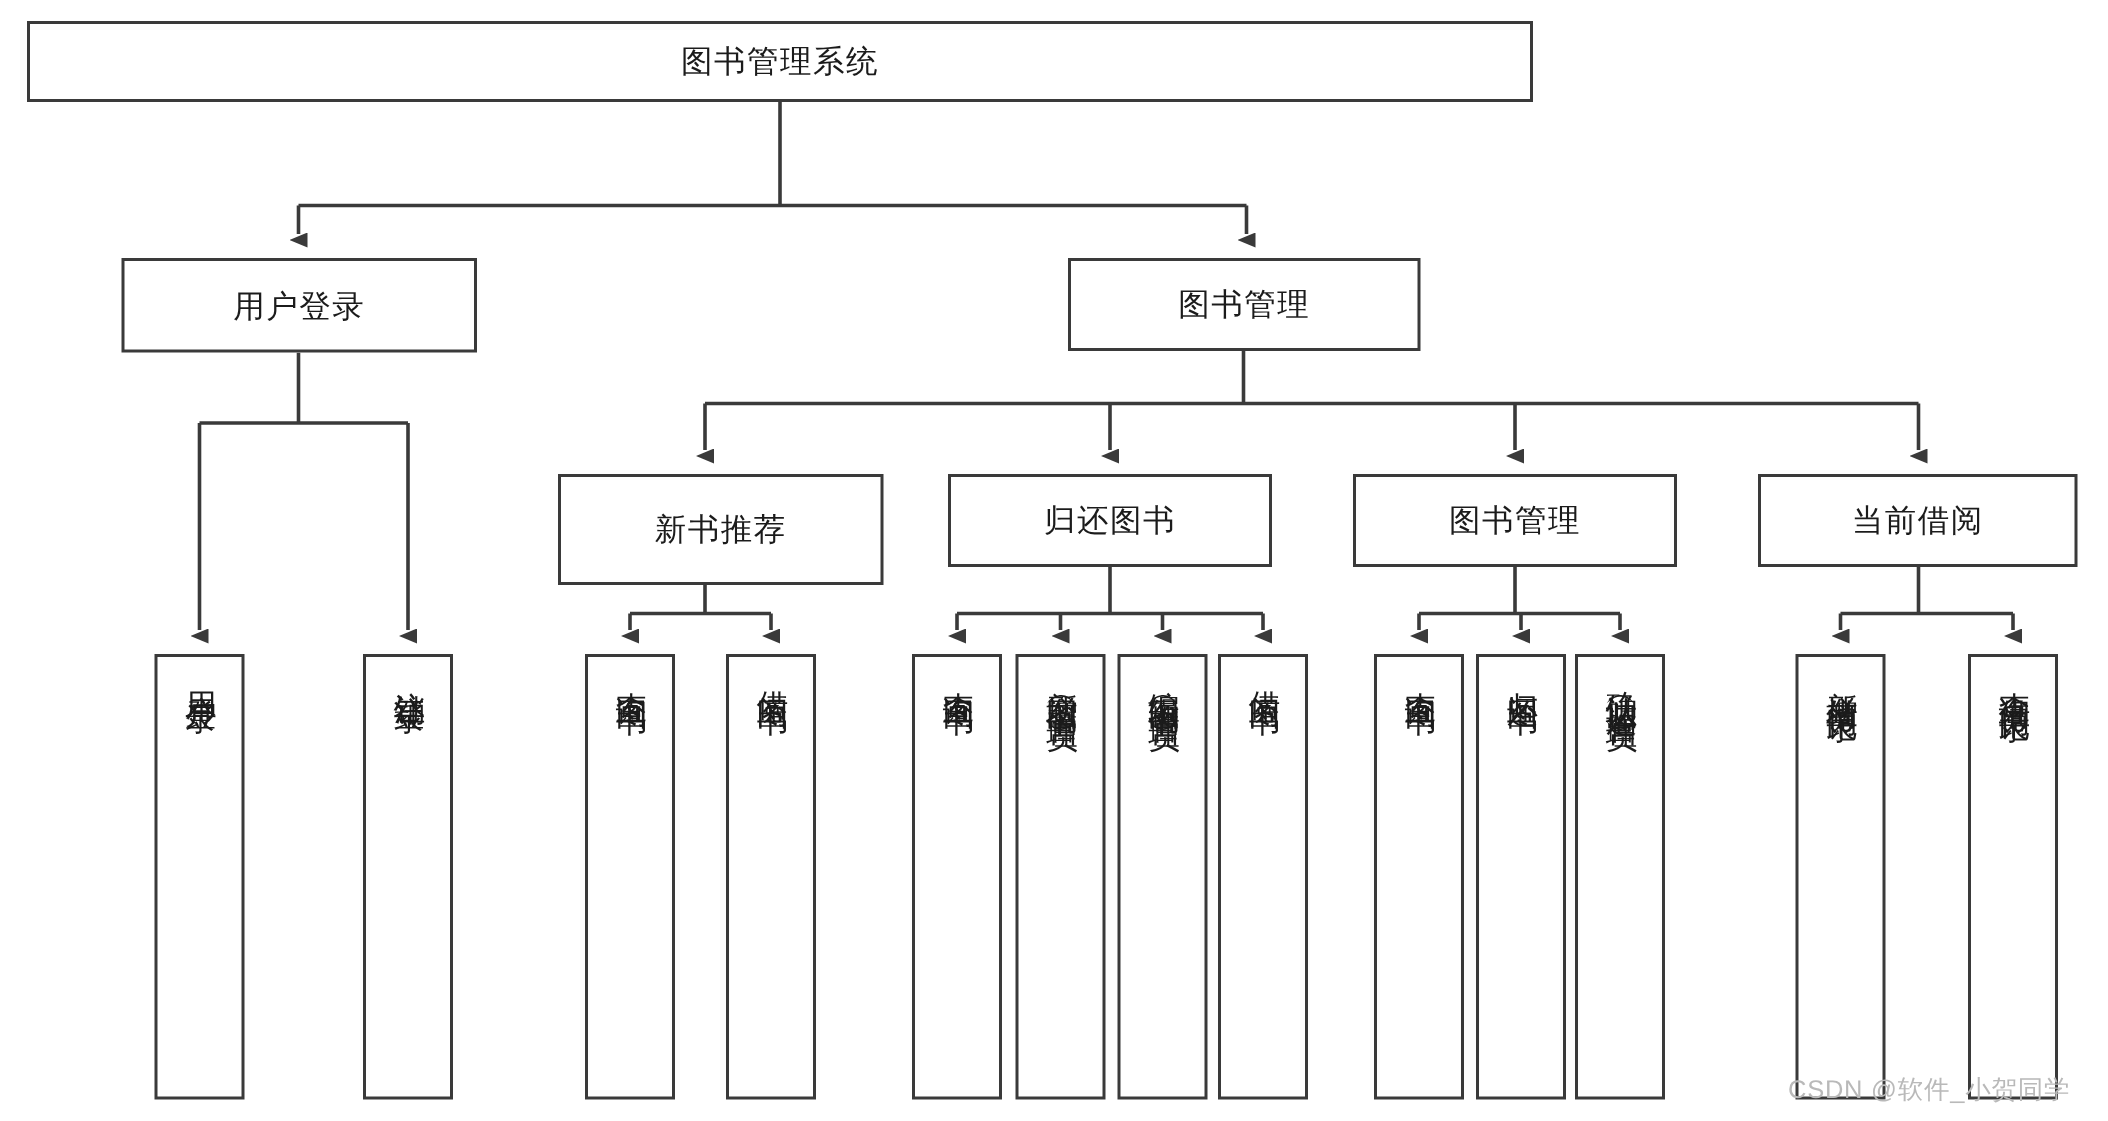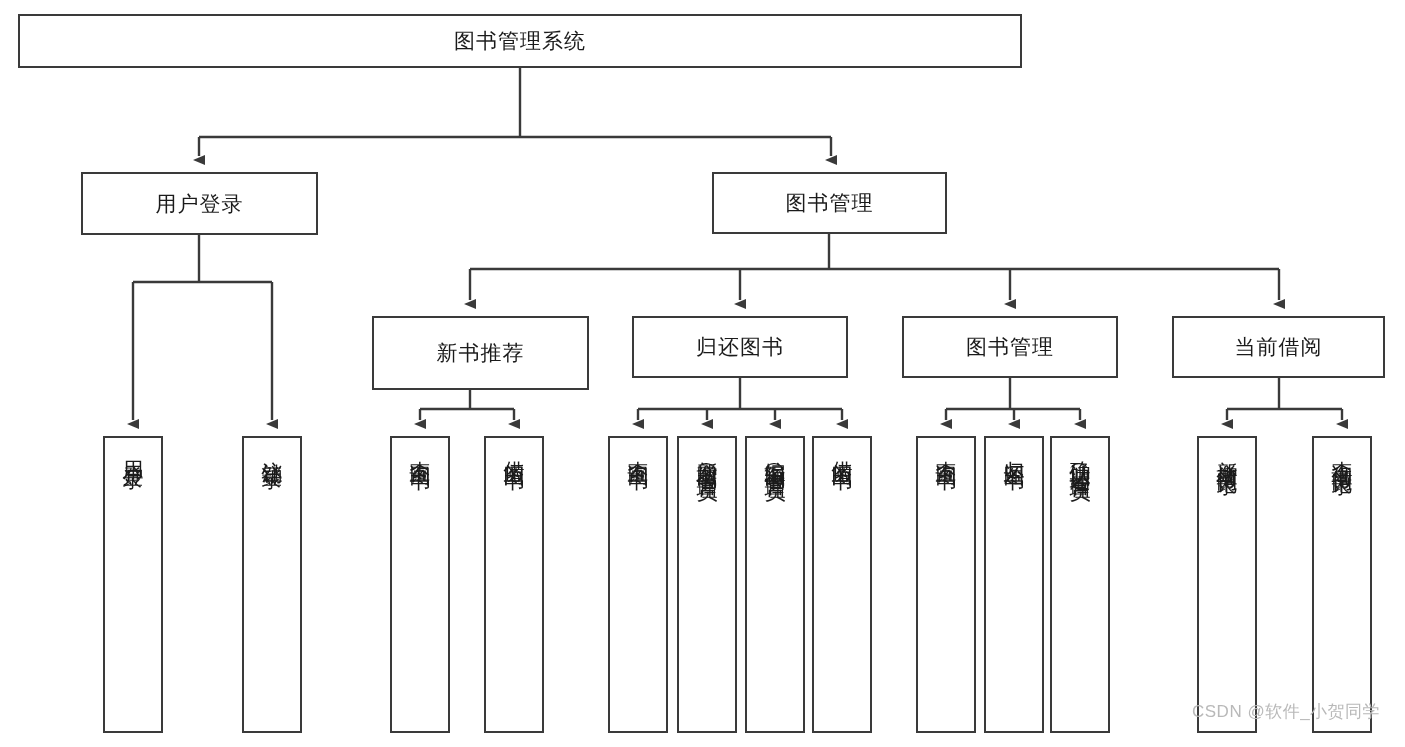--- a/index.html
+++ b/index.html
@@ -175,15 +175,15 @@
   <div class="node vert" style="left:1050px; top:436px; width:60px; height:297px;">
     <span class="vtext">确认归还（管理员）</span>
   </div>
   <div class="node vert" style="left:1197px; top:436px; width:60px; height:297px;">
     <span class="vtext">新增借阅记录</span>
   </div>
   <div class="node vert" style="left:1312px; top:436px; width:60px; height:297px;">
     <span class="vtext">查询借阅记录</span>
   </div>
 
-  <div class="watermark" style="left:1192px; top:700px;">CSDN @软件_小贺同学</div>
+  <div class="watermark" style="left:1192px; top:715px;">CSDN @软件_小贺同学</div>
 
 </div>
 
 </body></html>

